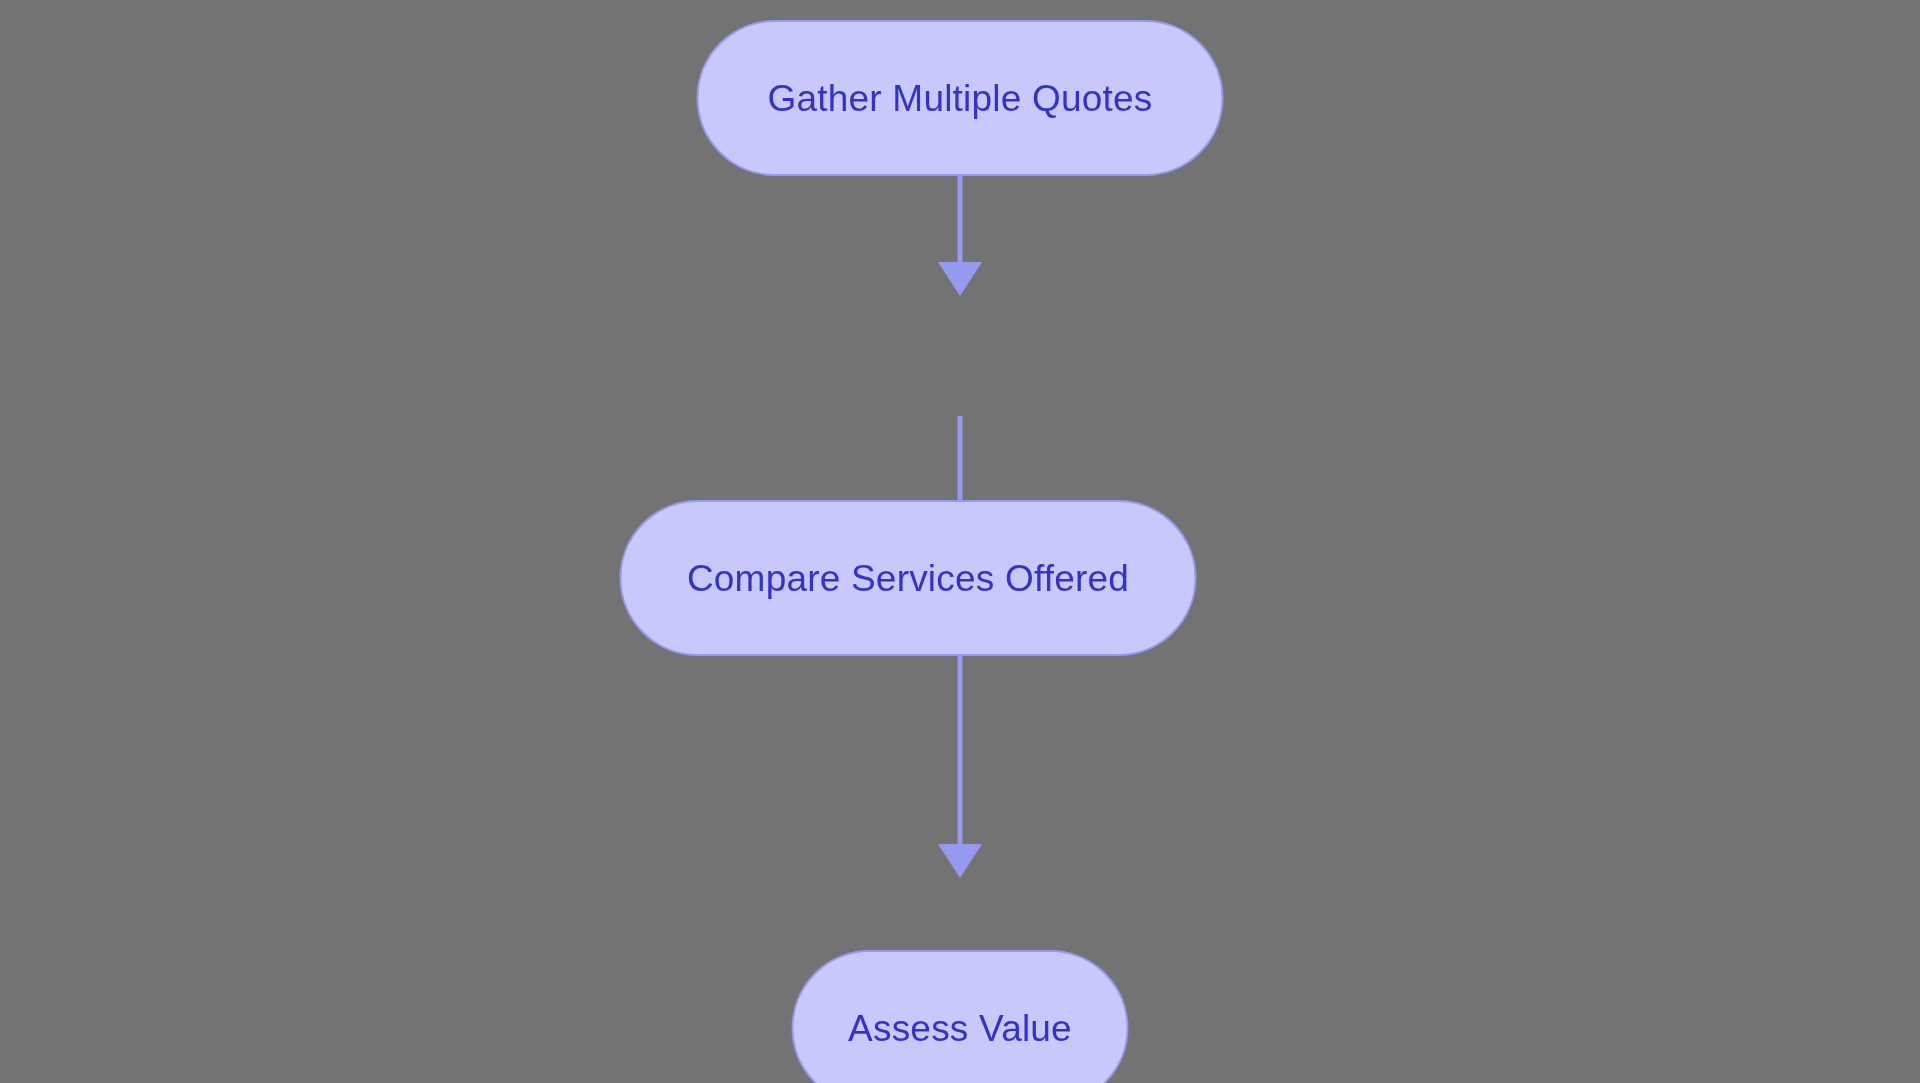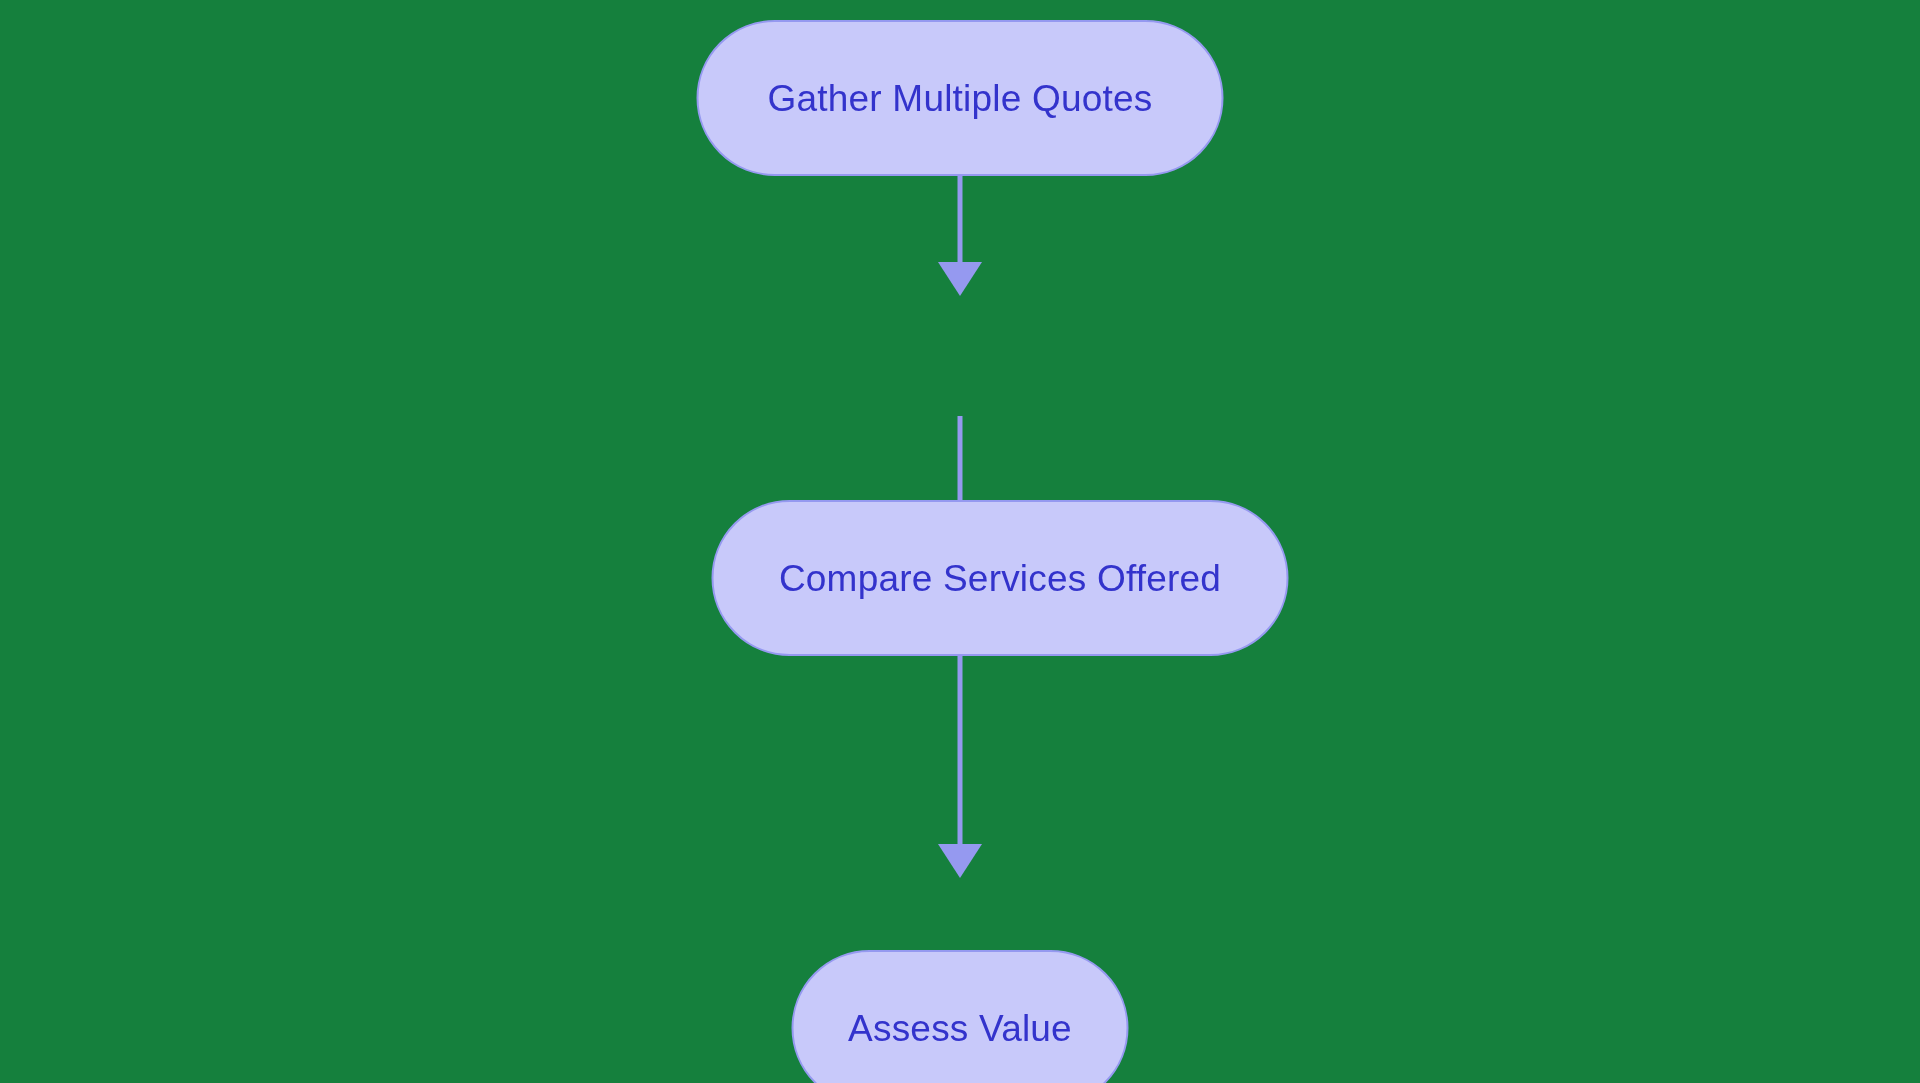--- a/index.html
+++ b/index.html
@@ -40,40 +40,40 @@
     font-size: 37px;
     font-weight: 400;
     letter-spacing: 0.2px;
     line-height: 1;
     white-space: nowrap;
     font-family: "Liberation Sans", sans-serif;
   }
 
   #node-0 { left: 960px; top: 20px;  width: 527px; }
   #node-1 { left: 960px; top: 260px; width: 437px; }
-  #node-2 { left: 1000px; top: 500px; width: 577px; justify-content: center; }
+  #node-2 { left: 908px; top: 500px; width: 577px; justify-content: center; }
   #node-3 { left: 960px; top: 902px; width: 337px; }
 
   
   #node-2 { top: 500px; }
 
   
   #connector-layer {
     position: absolute;
     left: 0;
     top: 0;
     width: 1920px;
     height: 1083px;
     pointer-events: none;
   }
 </style>
 </head>
 <body>
 
-<div id="flowchart" style="background: #15803d;">
+<div id="flowchart" style="background: #737373;">
 
   <svg id="connector-layer" viewBox="0 0 1920 1083" width="1920" height="1083" xmlns="http://www.w3.org/2000/svg">
 
     <g>
       <line x1="960" y1="176" x2="960" y2="268" stroke="#9599f0" stroke-width="5"></line>
       <polygon points="960,296 938,262 982,262" fill="#9599f0"></polygon>
     </g>
 
     <g>
       <line x1="960" y1="416" x2="960" y2="508" stroke="#9599f0" stroke-width="5"></line>

